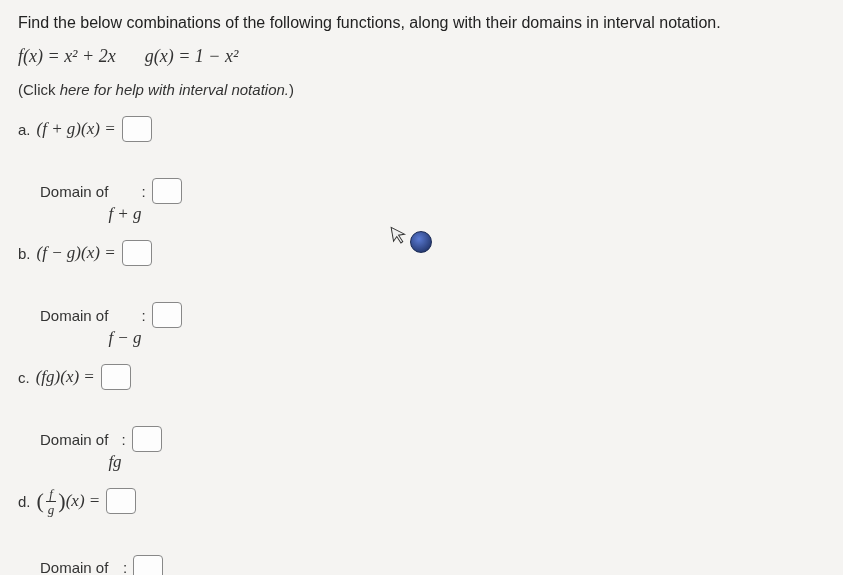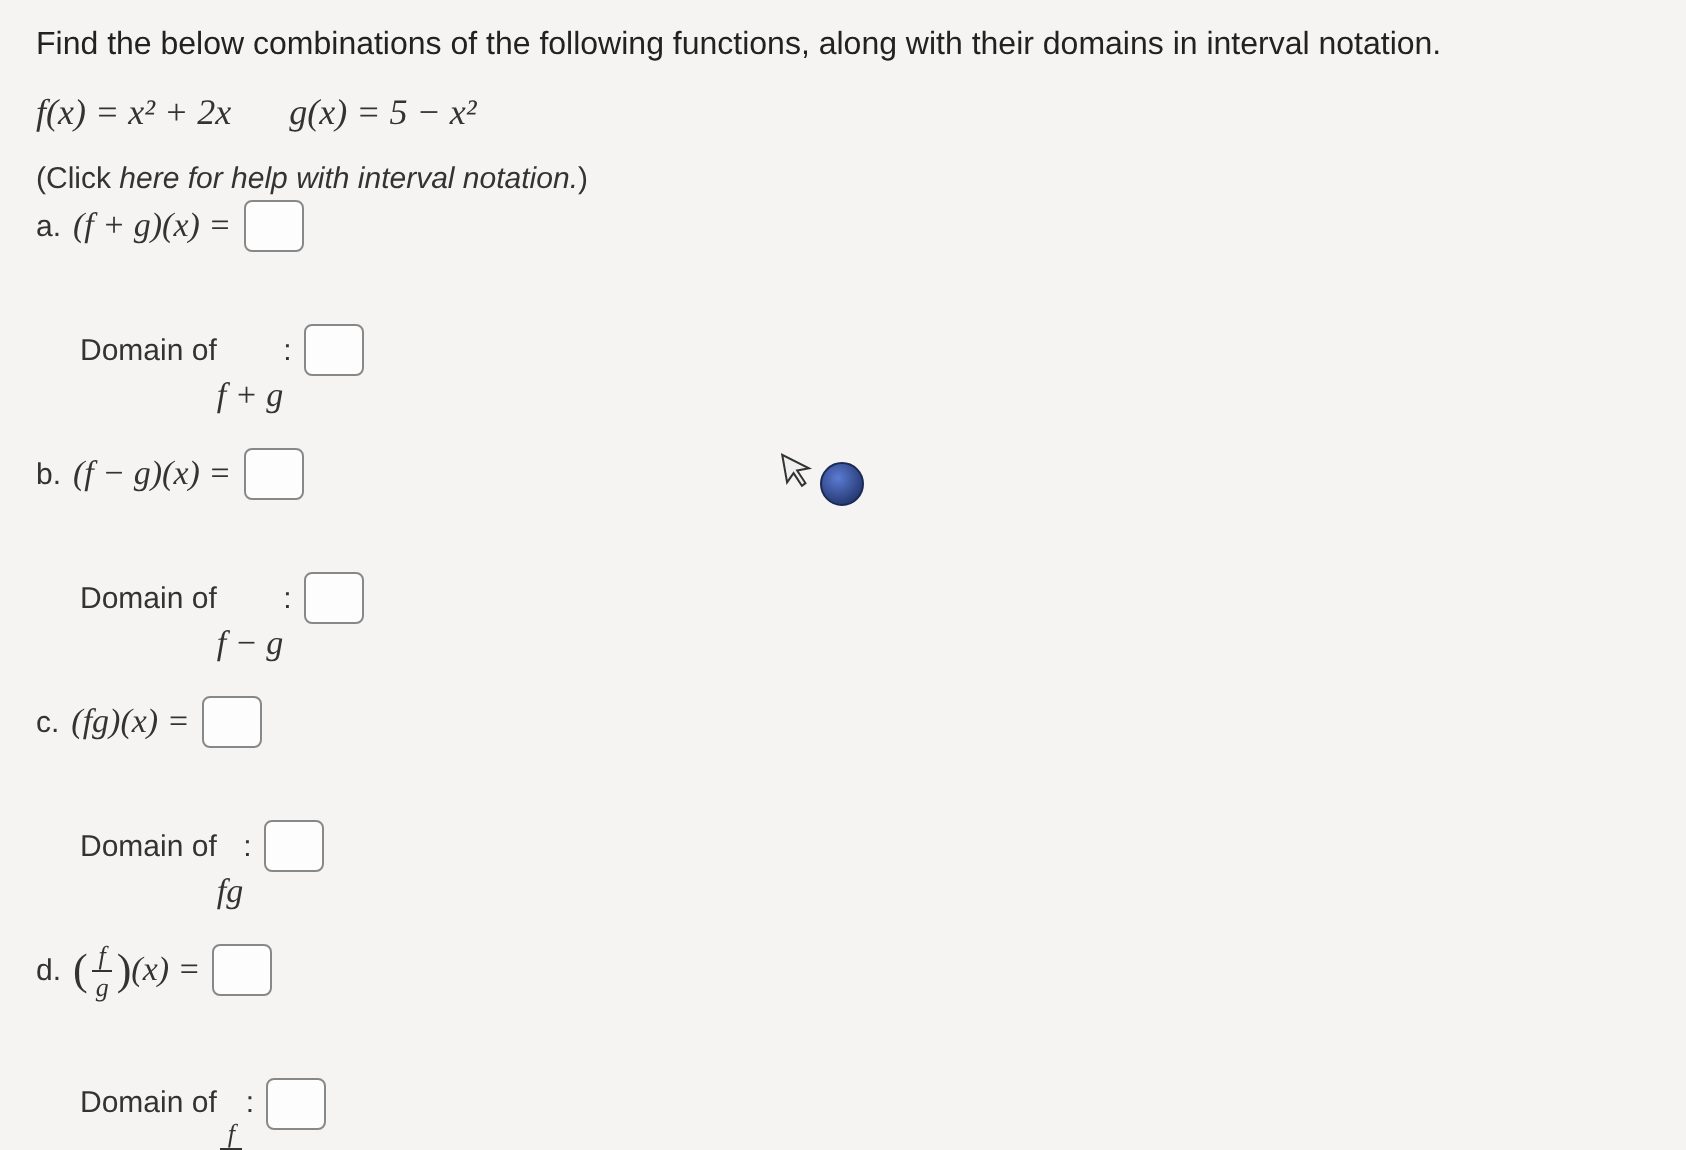--- a/index.html
+++ b/index.html
@@ -27,21 +27,21 @@
       font-style: italic;
       margin-bottom: 14px;
       font-family: Georgia, serif;
     }
     .functions .gap {
       display: inline-block;
       width: 20px;
     }
     .help-line {
       font-size: 15px;
-      margin-bottom: 0;
+      margin-bottom: 16px;
       font-family: Arial, sans-serif;
     }
     .help-line .paren { font-style: normal; }
     .help-line .link { font-style: italic; color: #333; }
     .row {
       display: flex;
       align-items: center;
       margin-bottom: 14px;
       min-height: 30px;
     }
@@ -117,21 +117,21 @@
     }
   </style>
 </head>
 <body>
 
 <div class="instruction">Find the below combinations of the following functions, along with their domains in interval notation.</div>
 
 <div class="functions">
   <span>f(x) = x² + 2x</span>
   <span class="gap"></span>
-  <span>g(x) = 5 − x²</span>
+  <span>g(x) = 1 − x²</span>
 </div>
 
 <div class="help-line">
   <span class="paren">(Click </span><span class="link">here</span><span class="link"> for help with interval notation.</span><span class="paren">)</span>
 </div>
 
 <div class="row">
   <span class="part-label">a.</span>
   <span class="math">(f + g)(x) =</span>
   <span class="answer-box"></span>

